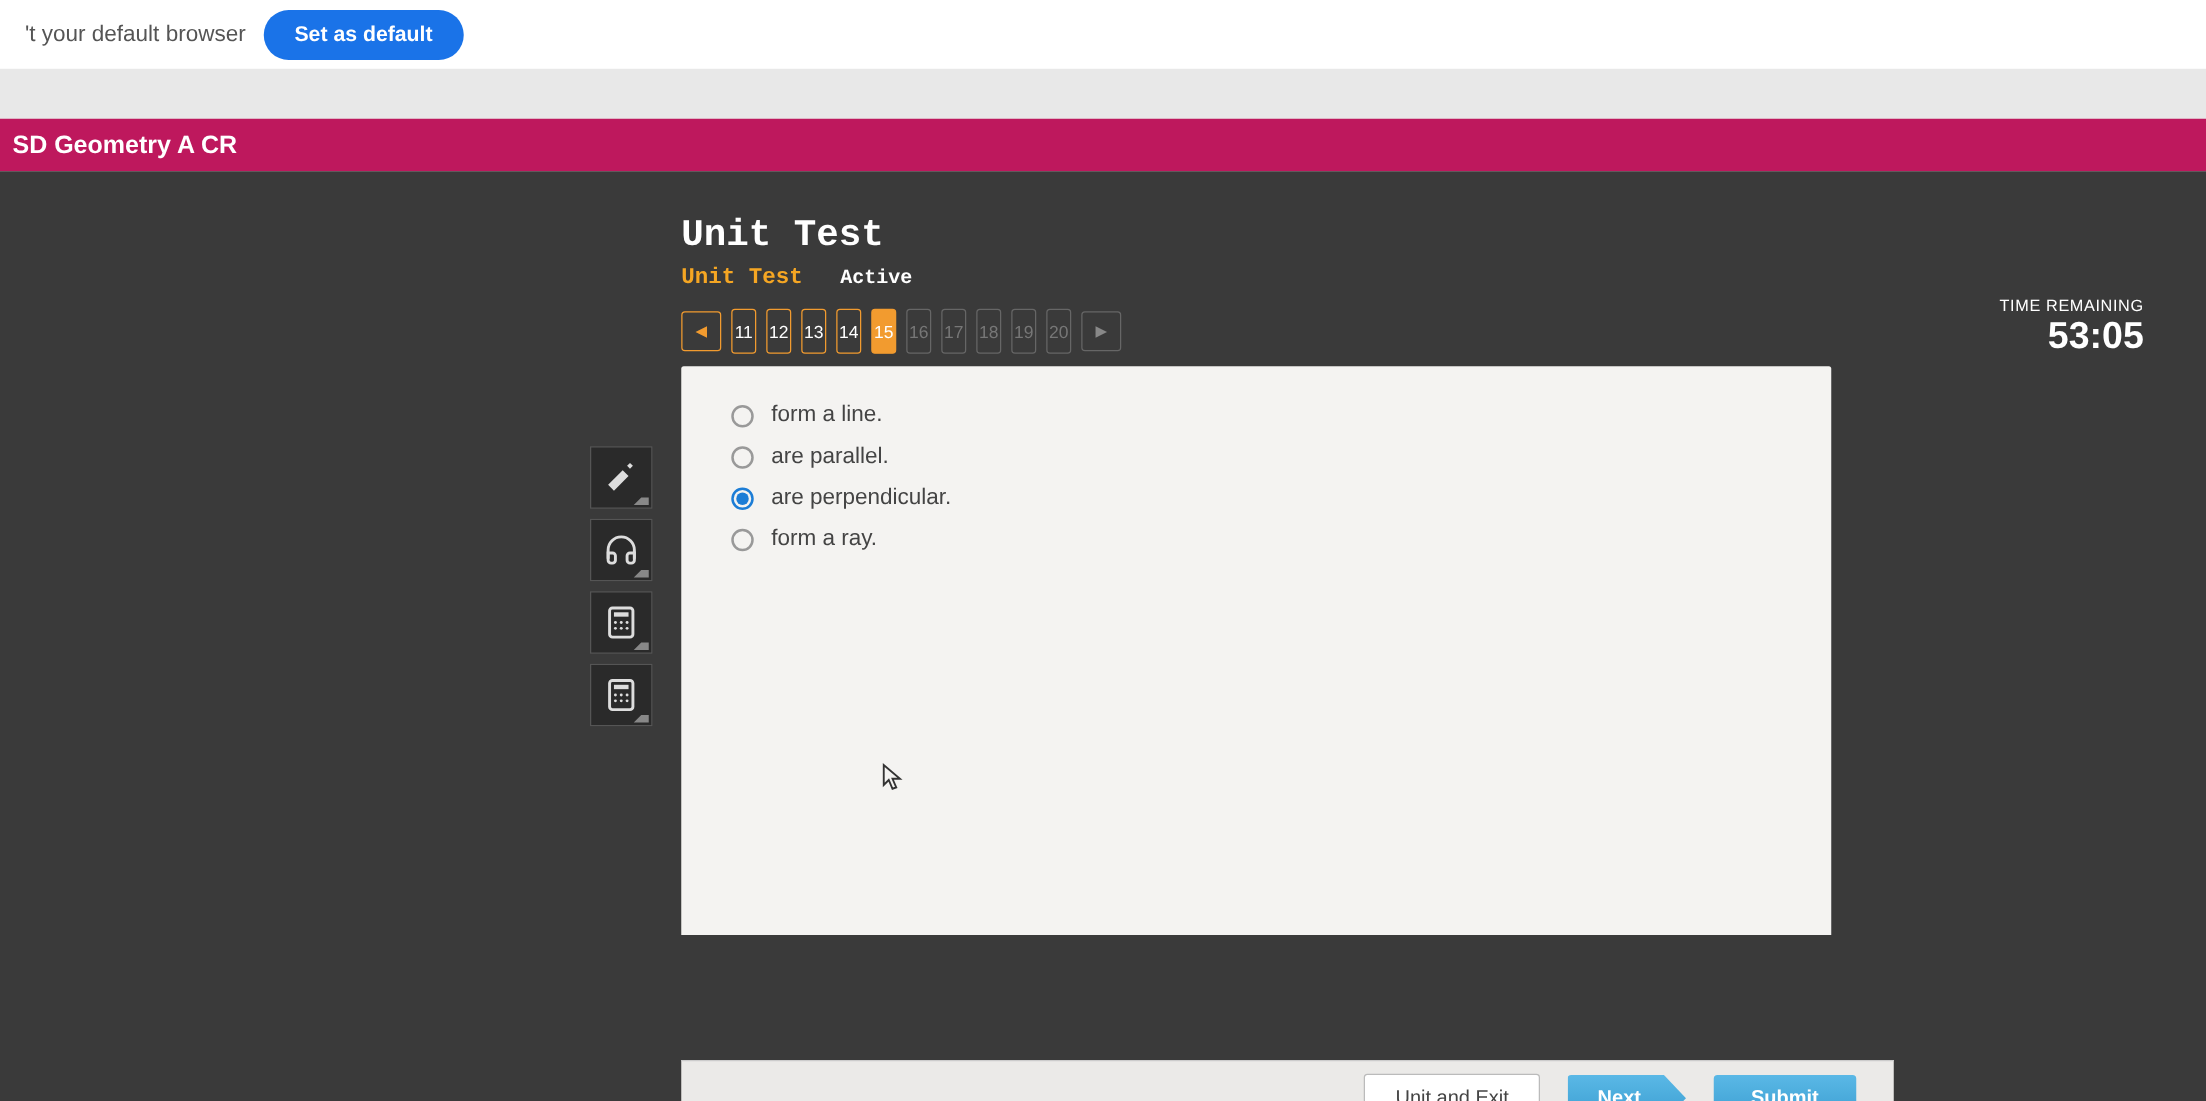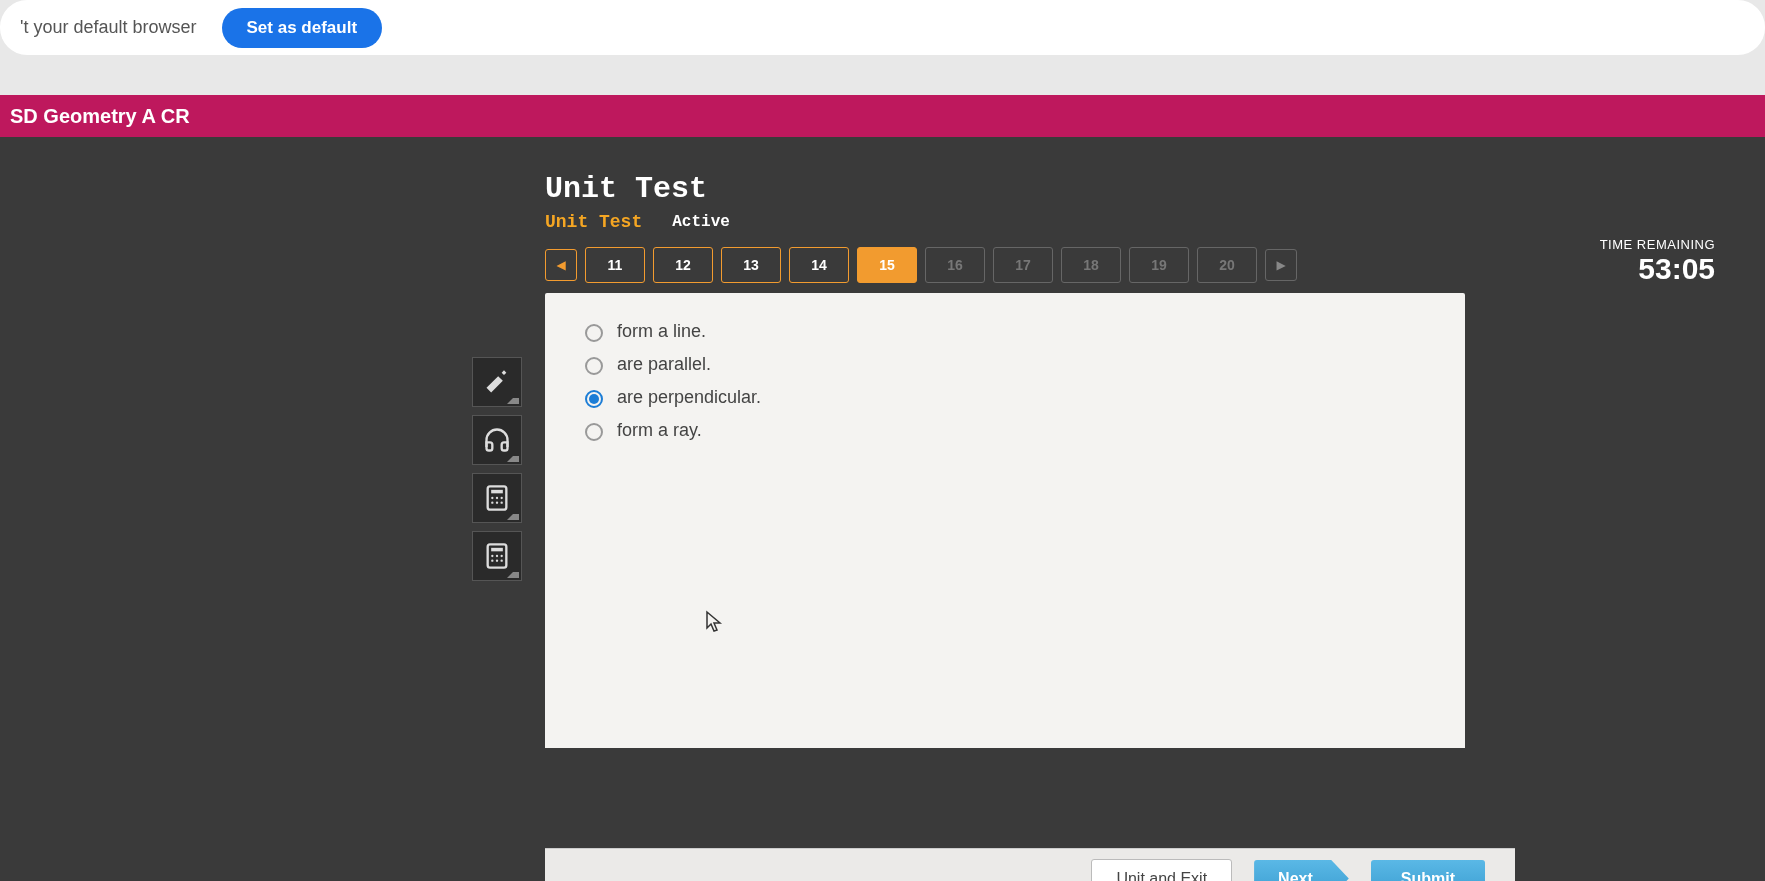--- a/index.html
+++ b/index.html
@@ -1,19 +1,19 @@
 <!DOCTYPE html>
 <html><head>
   <meta charset="utf-8">
   <style>
     * { margin: 0; padding: 0; box-sizing: border-box; }
     body { font-family: Arial, Helvetica, sans-serif; background: #e8e8e8; width: 1765px; height: 881px; overflow: hidden; }
 
     
-    .browser-bar { background: #fff; height: 55px; display: flex; align-items: center; padding: 0 20px; gap: 25px; border-radius: 27px; }
+    .browser-bar { background: #fff; height: 55px; display: flex; align-items: center; padding: 0 20px; gap: 14px; }
     .browser-bar-text { color: #555; font-size: 18px; }
     .set-default-btn { background: #1a73e8; color: #fff; border: none; border-radius: 22px; padding: 10px 25px; font-size: 17px; font-weight: 600; cursor: pointer; }
 
     
     .course-bar { background: #be185d; height: 42px; display: flex; align-items: center; padding: 0 10px; margin-top: 40px; }
     .course-title { color: #fff; font-size: 20px; font-weight: 600; }
 
     
     .dark-area { background: #3a3a3a; height: calc(881px - 110px); position: relative; padding-left: 475px; padding-top: 35px; }
 
@@ -25,21 +25,21 @@
 
     
     .test-header { margin-left: 70px; margin-bottom: 15px; font-family: Liberation Mono, monospace; }
     .big-title { color: #fff; font-size: 30px; font-weight: 700; }
     .subtitle-row { display: flex; gap: 30px; align-items: center; margin-top: 6px; }
     .subtitle { color: #f5a623; font-size: 18px; font-weight: 700; }
     .status-label { color: #fff; font-size: 16px; font-weight: 600; }
 
     
     .pager-row { margin-left: 70px; display: flex; gap: 8px; align-items: center; margin-top: 14px; margin-bottom: 10px; }
-    .pager-btn { width: 60px; height: 36px; border: 1px solid #f29b2f; background: transparent; color: #fff; font-size: 14px; font-weight: 700; cursor: pointer; display: flex; align-items: center; justify-content: center; border-radius: 3px; }
+    .pager-btn { width: 20px; height: 36px; border: 1px solid #f29b2f; background: transparent; color: #fff; font-size: 14px; font-weight: 400; cursor: pointer; display: flex; align-items: center; justify-content: center; border-radius: 3px; }
     .pager-btn.current { background: #f29b2f; border-color: #f29b2f; color: #fff; }
     .pager-btn.future { border-color: #666; color: #777; }
     .pager-arrow { width: 32px; height: 32px; border: 1px solid #f29b2f; background: transparent; color: #f29b2f; cursor: pointer; display: flex; align-items: center; justify-content: center; border-radius: 3px; font-size: 12px; }
     .pager-arrow.right-side { border-color: #666; color: #888; }
 
     
     .timer-block { position: absolute; right: 50px; top: 100px; text-align: right; color: #fff; }
     .timer-label { font-size: 13px; letter-spacing: 0.5px; }
     .timer-value { font-size: 30px; font-weight: 700; }
 

